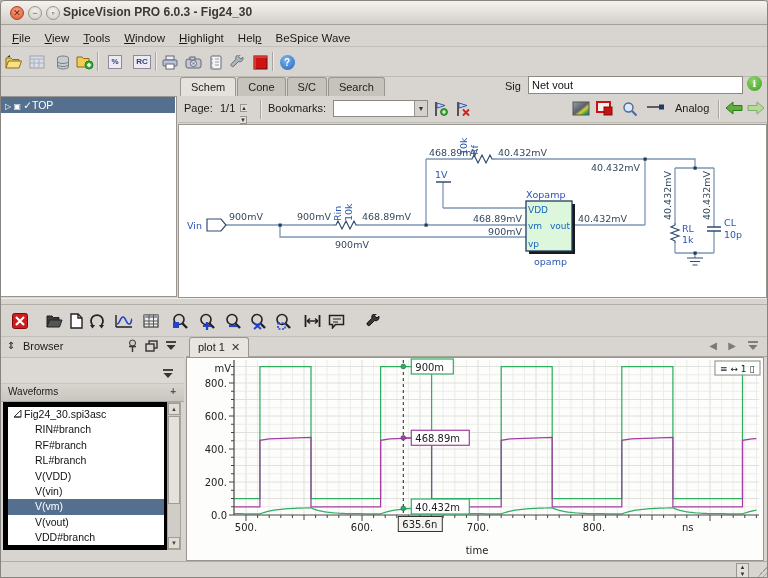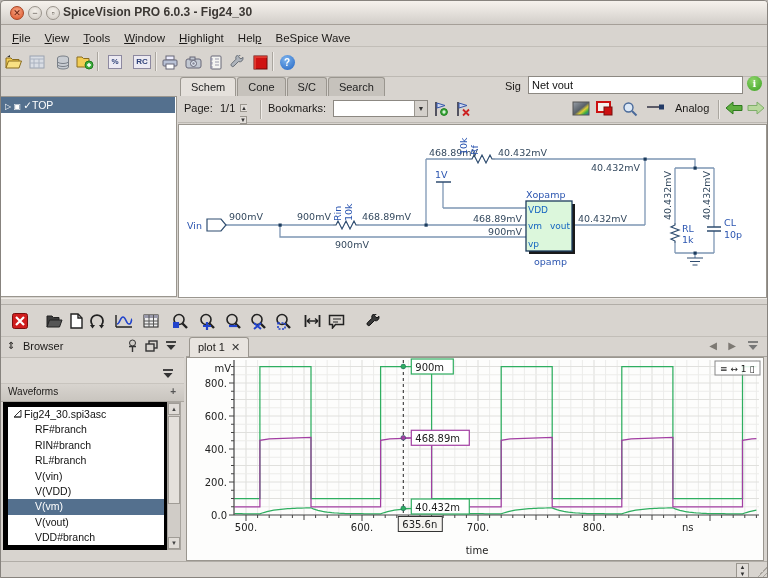--- a/index.html
+++ b/index.html
@@ -433,25 +433,25 @@
       </span>
     </div>
     <div id="waveforms-row" class="abs">
       <span style="position:absolute;left:7px;top:2px;">Waveforms</span>
       <span style="position:absolute;right:8px;top:2px;color:#555;font-weight:bold;">+</span>
     </div>
     <div id="wave-list" class="abs">
         <div class="wrow file"><svg width="9" height="9" viewBox="0 0 9 9" style="margin-right:2px">
             <path d="M1 8 L8 1 L8 8 Z M1 8 L8 8" fill="none" stroke="#333"></path>
           </svg><span>Fig24_30.spi3asc</span></div>
+        <div class="wrow">RIN#branch</div>
         <div class="wrow">RF#branch</div>
-        <div class="wrow">RIN#branch</div>
         <div class="wrow">RL#branch</div>
+        <div class="wrow">V(VDD)</div>
         <div class="wrow">V(vin)</div>
-        <div class="wrow">V(VDD)</div>
         <div class="wrow sel">V(vm)</div>
         <div class="wrow">V(vout)</div>
         <div class="wrow">VDD#branch</div>
         <div class="wrow">VIN#branch</div>
       </div>
     <div id="wave-scroll" class="abs">
       <div class="sbtn" style="top:0">▲</div>
       <div id="sthumb"></div>
       <div class="sbtn" style="bottom:0">▼</div>
     </div>

